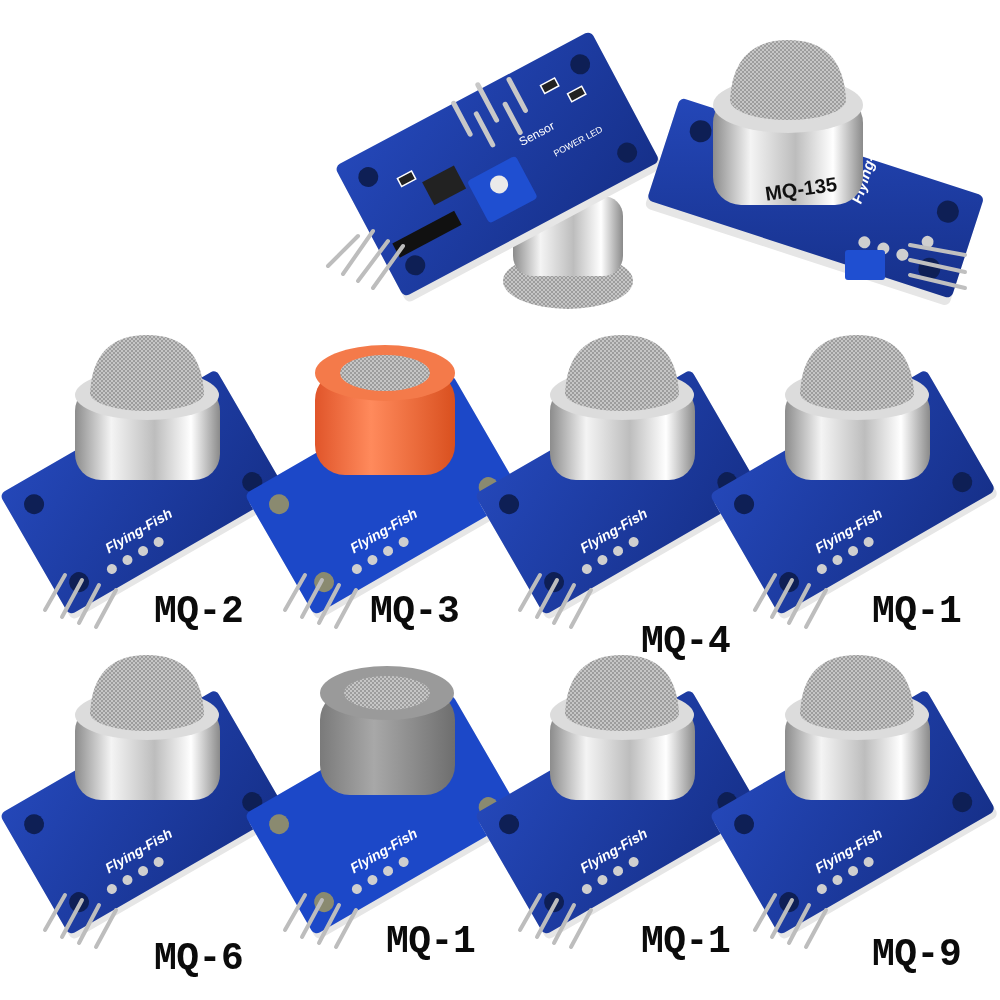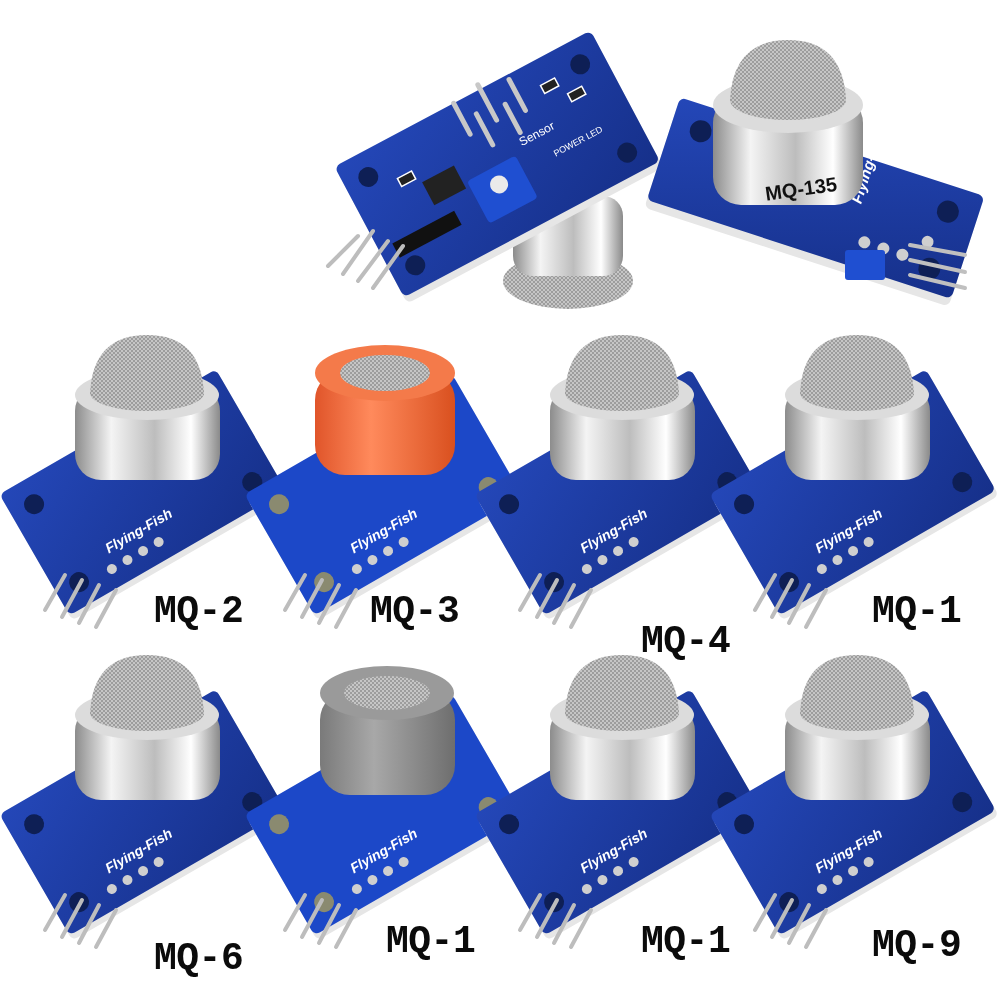--- a/index.html
+++ b/index.html
@@ -357,14 +357,14 @@
       <line x1="55" y1="240" x2="35" y2="275"></line>
         <line x1="72" y1="245" x2="52" y2="282"></line>
       <line x1="89" y1="250" x2="69" y2="288"></line>
         <line x1="106" y1="255" x2="86" y2="292"></line>
     </g>
     <rect x="65" y="50" width="145" height="95" rx="26" fill="url(#metalGrad)"></rect>
     <ellipse cx="137" cy="60" rx="72" ry="25" fill="#dcdcdc"></ellipse>
     <path d="M80 60 Q82 0 137 0 Q192 0 194 60 Z" fill="url(#meshPat)"></path>
     <ellipse cx="137" cy="58" rx="57" ry="18" fill="url(#meshPat)"></ellipse>
   </svg>
-  <div class="label" style="left:152px; top:269px;text-align:center;">MQ-9</div>
+  <div class="label" style="left:152px; top:278px;text-align:center;">MQ-9</div>
 </div>
 
 </body></html>

